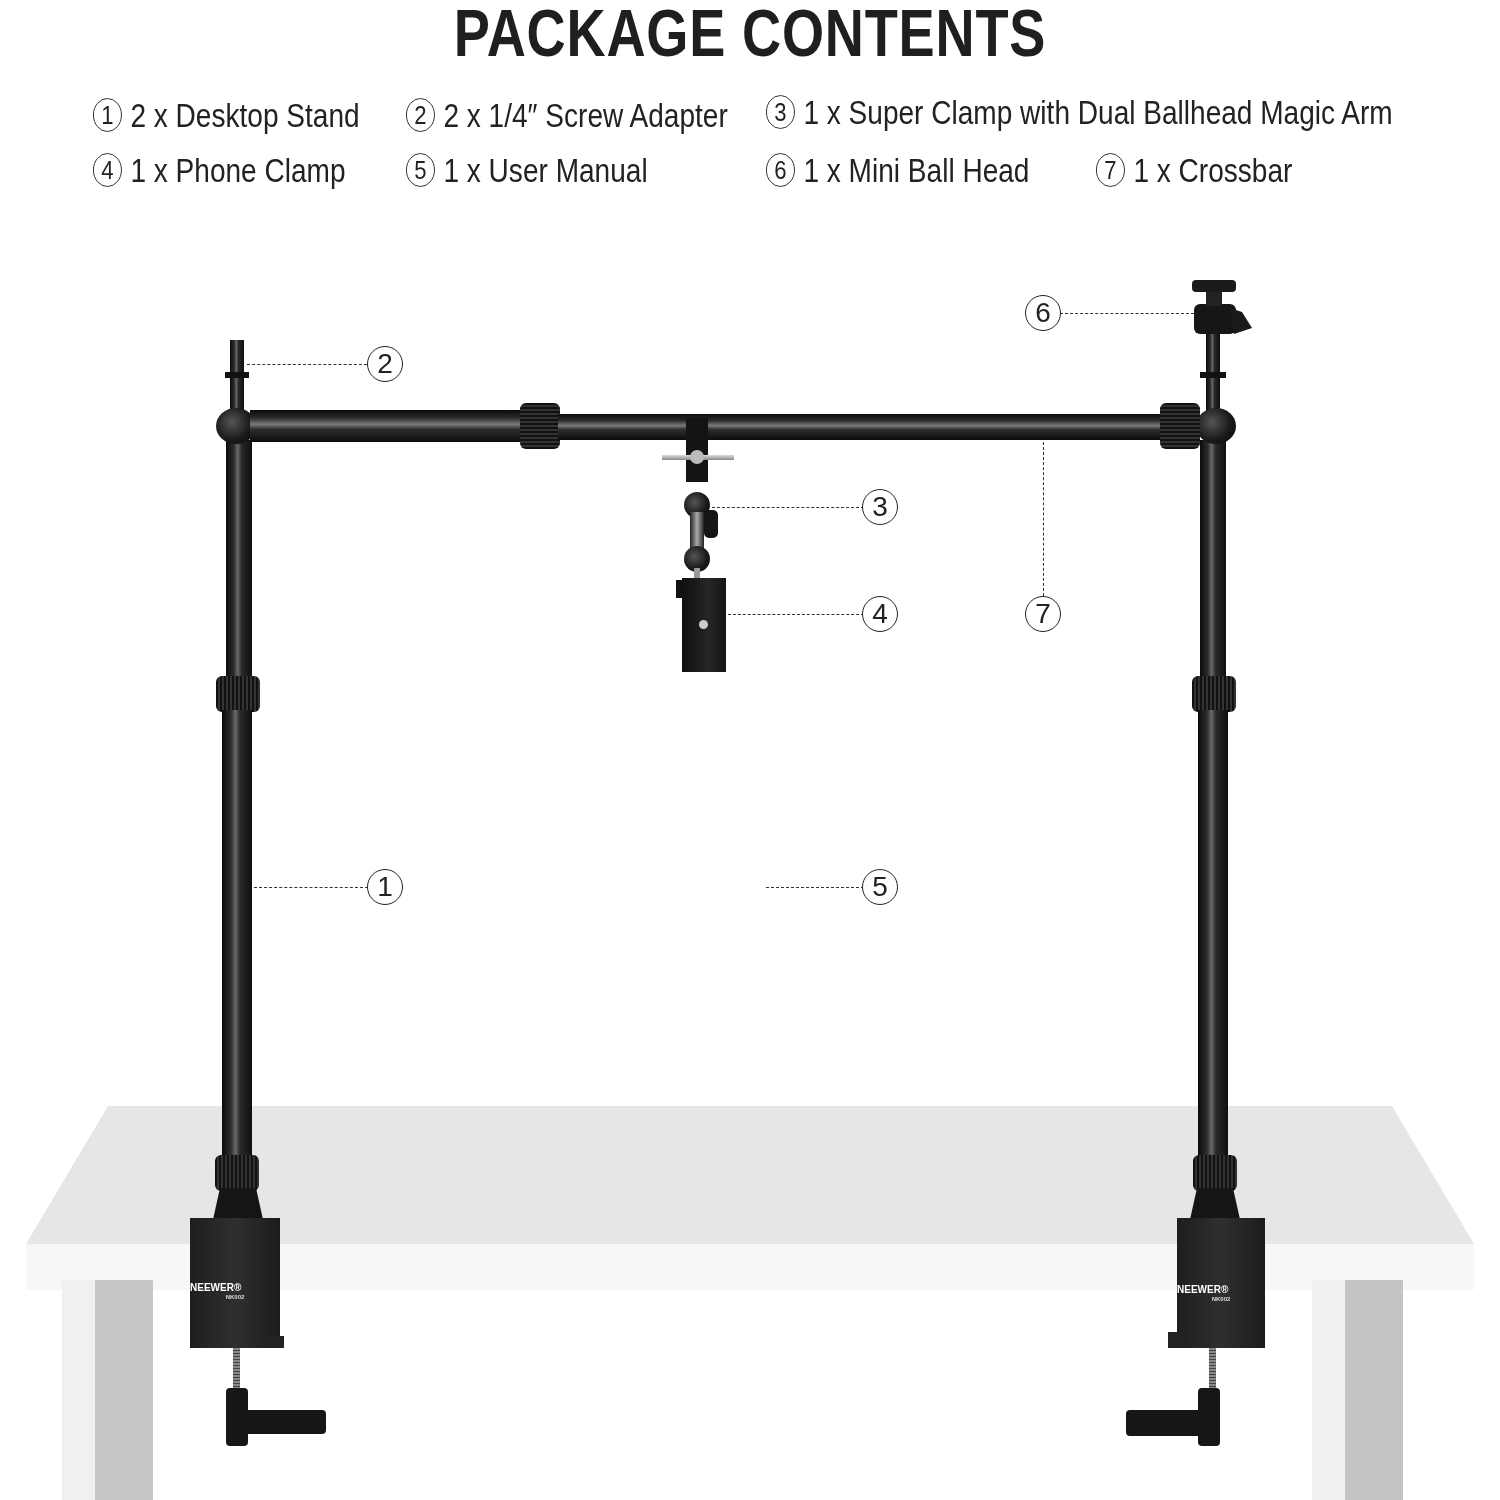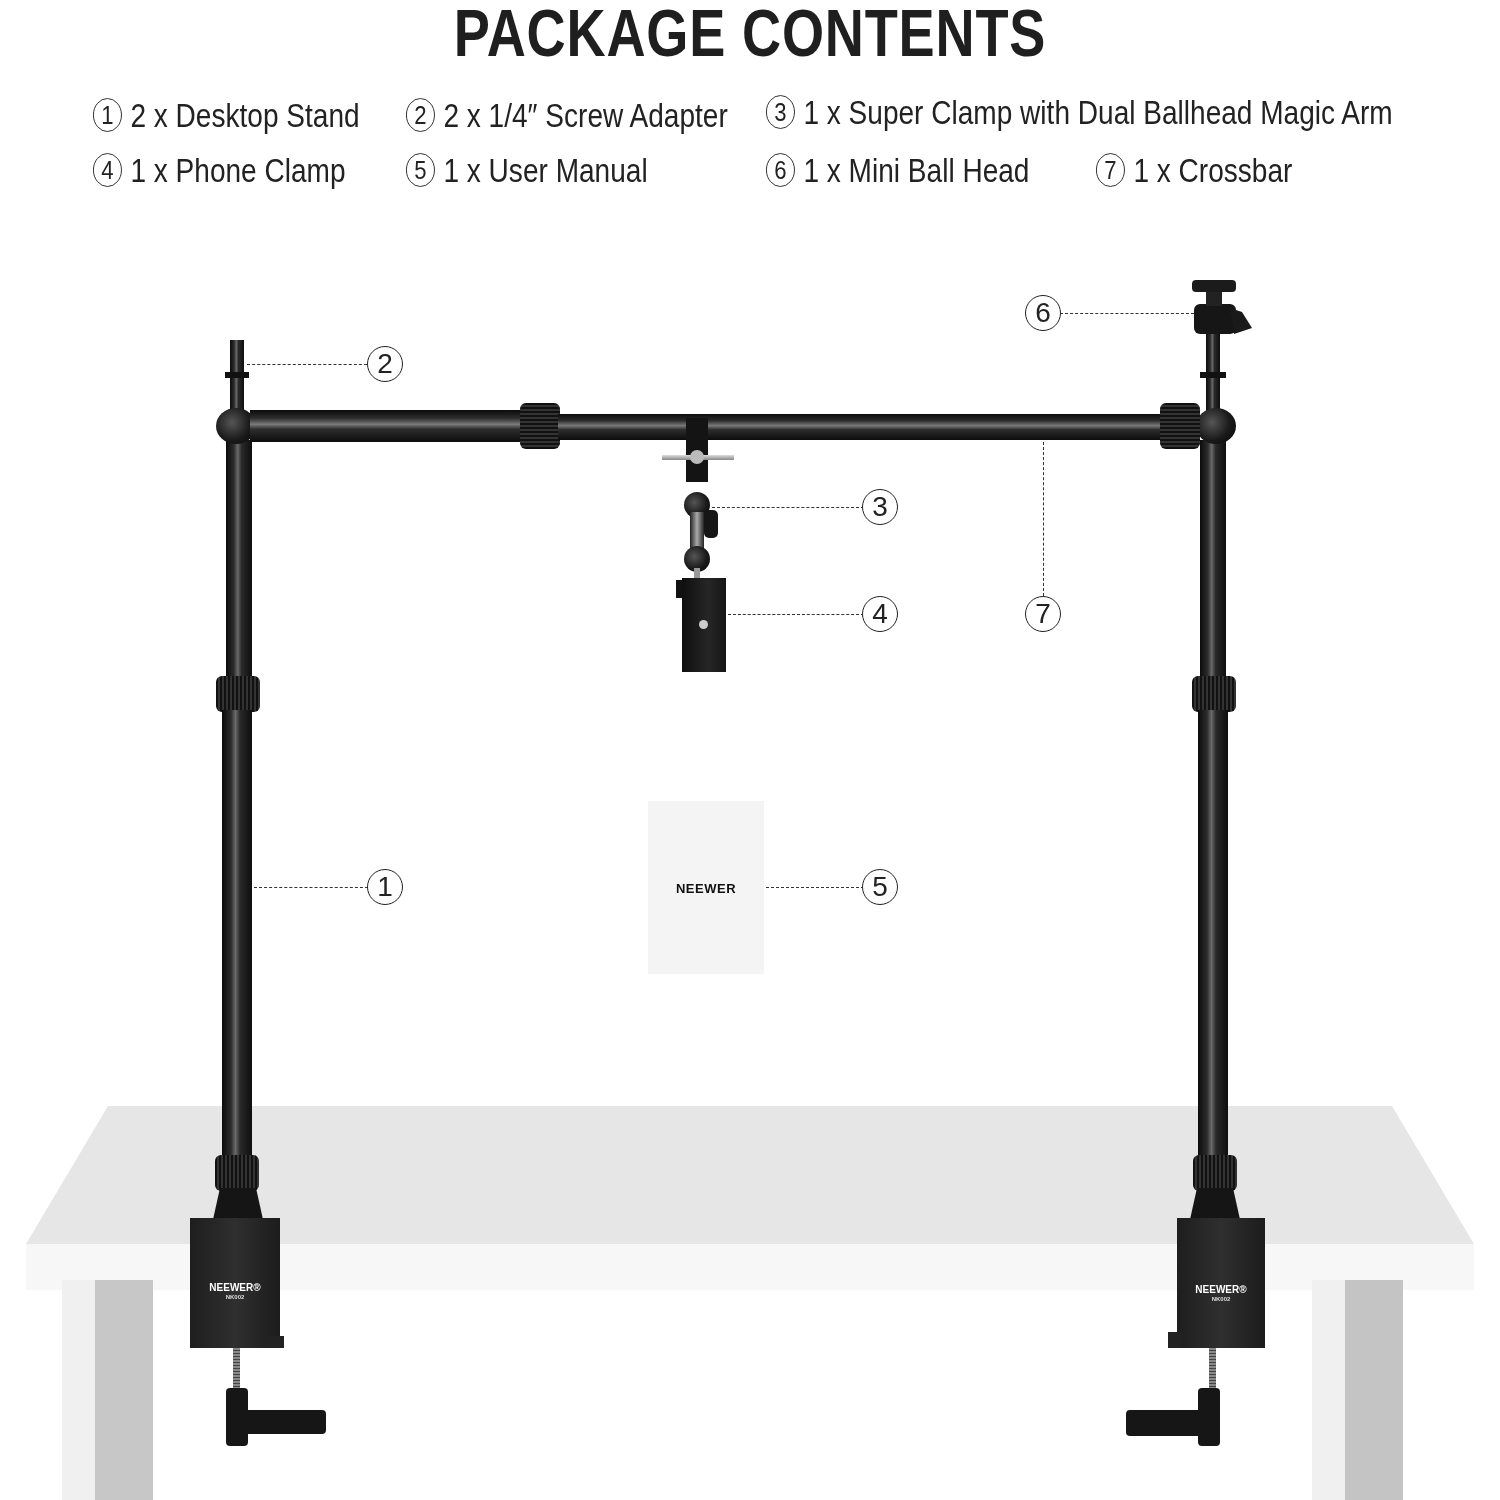--- a/index.html
+++ b/index.html
@@ -11,21 +11,21 @@
   .scene { position: absolute; left: 0; top: 0; width: 1500px; height: 1500px; }
 
   
   .pole { position: absolute; background: linear-gradient(90deg, #0b0b0b 0%, #2c2c2c 30%, #6a6a6a 45%, #2a2a2a 60%, #0e0e0e 100%); }
   .hbar { position: absolute; background: linear-gradient(180deg, #0c0c0c 0%, #2b2b2b 25%, #7a7a7a 45%, #2d2d2d 60%, #0c0c0c 100%); }
   .knob { position: absolute; background: repeating-linear-gradient(90deg, #111 0px, #111 2px, #333 2px, #333 4px); border-radius: 6px; }
   .knob-h { position: absolute; background: repeating-linear-gradient(180deg, #111 0px, #111 2px, #333 2px, #333 4px); border-radius: 6px; }
   .joint { position: absolute; background: radial-gradient(circle at 40% 40%, #555 0%, #1a1a1a 55%, #050505 100%); border-radius: 50%; }
   .cone { position: absolute; }
   .clamp-body { position: absolute; background: linear-gradient(90deg, #1e1e1e 0%, #2f2f2f 50%, #1c1c1c 100%); }
-  .clamp-brand { position: absolute; width: 100%; text-align: center; color: #fff; font-weight: bold; font-size: 10px; line-height: 11px; }
+  .clamp-brand { position: absolute; width: 100%; color: #fff; font-weight: bold; font-size: 10px; line-height: 11px; }
   .clamp-model { position: absolute; width: 100%; text-align: center; color: #ddd; font-weight: bold; font-size: 6px; line-height: 7px; }
   .screw { position: absolute; background: repeating-linear-gradient(180deg, #888 0px, #888 2px, #444 2px, #444 3px); }
   .handle { position: absolute; background: #161616; border-radius: 4px; }
 
   .manual { position: absolute; left: 648px; top: 801px; width: 116px; height: 173px; background: #f4f4f4; }
   .manual-brand { position: absolute; left: 0; top: 80px; width: 116px; text-align: center; font-weight: bold; font-size: 13px; letter-spacing: 0.5px; color: #111; }
 
   .callout { position: absolute; width: 34px; height: 34px; border: 1.5px solid #222; border-radius: 50%; background: #fff; text-align: center; line-height: 34px; font-size: 28px; color: #222; font-family: "Liberation Sans", sans-serif; }
   .dash-h { position: absolute; height: 0; border-top: 1.5px dashed #333; }
   .dash-v { position: absolute; width: 0; border-left: 1.5px dashed #333; }
@@ -126,23 +126,20 @@
   <div style="position:absolute; left:690px; top:512px; width:14px; height:40px; background:linear-gradient(90deg,#222,#aaa,#222);"></div>
   <div style="position:absolute; left:704px; top:510px; width:14px; height:28px; background:#161616; border-radius:5px;"></div>
   <div class="joint" style="left:684px; top:546px; width:26px; height:26px;"></div>
   <div style="position:absolute; left:694px; top:568px; width:6px; height:14px; background:#999;"></div>
 
   <div style="position:absolute; left:682px; top:578px; width:44px; height:94px; background:linear-gradient(90deg,#0f0f0f,#262626 60%,#151515);">
     <div style="position:absolute; left:17px; top:42px; width:9px; height:9px; background:#ccc; border-radius:50%;"></div>
   </div>
   <div style="position:absolute; left:676px; top:580px; width:8px; height:18px; background:#111;"></div>
 
-  <div class="manual">
-    <div class="manual-brand">NEEWER</div>
-  </div>
 
   <div class="dash-h" style="left:247px; top:364px; width:120px;"></div>
   <div class="callout" style="left:367px; top:346px;">2</div>
 
   <div class="dash-h" style="left:1060px; top:313px; width:134px;"></div>
   <div class="callout" style="left:1025px; top:295px;">6</div>
 
   <div class="dash-h" style="left:712px; top:507px; width:152px;"></div>
   <div class="callout" style="left:862px; top:489px;">3</div>
 

